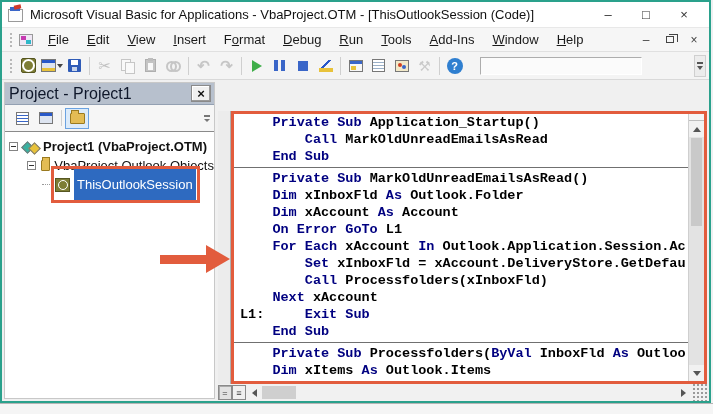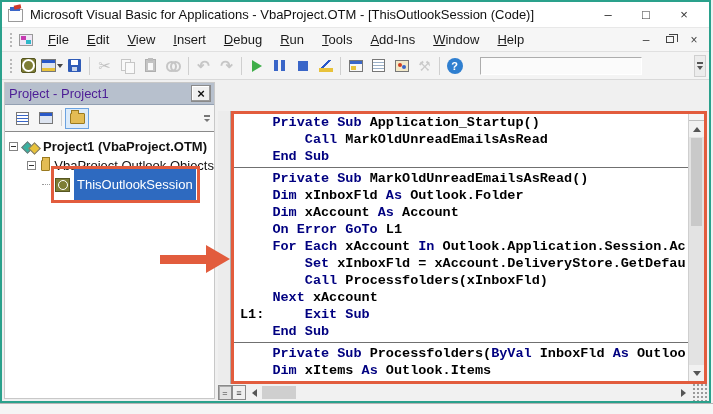--- a/index.html
+++ b/index.html
@@ -74,21 +74,21 @@
   .ic-props { width:13px; height:13px; border:1px solid #777; background:repeating-linear-gradient(#fff 0 2px, #9ab0c8 2px 3px); }
   .ic-objbrowser { width:14px; height:12px; border:1px solid #777; background:#f2e9c9; position:relative; }
   .ic-objbrowser::before { content:""; position:absolute; left:2px; top:2px; width:4px; height:4px; border-radius:50%; background:#d04020; }
   .ic-objbrowser::after { content:""; position:absolute; right:2px; bottom:2px; width:4px; height:4px; border-radius:50%; background:#3a66c8; }
   .ic-toolbox::before { content:"⚒"; color:#a0a0a0; font-size:14px; }
   .ic-help { width:16px; height:16px; border-radius:50%; background:#2f7fd0; color:#fff; font-weight:bold; font-size:11px; }
 
   
   .project-panel { position:absolute; left:2px; top:80px; width:211px; bottom:2px; background:#f0f0f0; border:1px solid #c8c8c8; }
   .panel-caption { height:22px; background:#b7c0cd; border-bottom:1px solid #93a0b2; display:flex; align-items:center; padding:0 4px; position:relative; }
-  .panel-title { font-size:13px; color:#4c1d95; }
+  .panel-title { font-size:16px; color:#0f172a; }
   .panel-close { position:absolute; right:3px; top:2px; width:20px; height:17px; background:#f0f0f0; border:1px solid #8a8a8a; box-shadow:inset -1px -1px 0 #9a9a9a, inset 1px 1px 0 #ffffff; display:flex; align-items:center; justify-content:center; font-size:13px; font-weight:bold; color:#111; }
   .panel-toolbar { height:26px; background:#f6f6f6; display:flex; align-items:center; padding-left:5px; position:relative; }
   .pbtn { width:24px; height:21px; display:flex; align-items:center; justify-content:center; }
   .pbtn.active { border:1px solid #6ba2e0; background:#dcebfa; }
   .psep { width:1px; height:16px; background:#cfcfcf; margin:0 3px; }
   .panel-overflow { position:absolute; right:2px; top:4px; width:10px; height:18px; display:flex; flex-direction:column; align-items:center; justify-content:center; gap:2px; }
   .panel-overflow .bar { width:6px; height:2px; background:#777; }
   .panel-overflow .tri { width:0; height:0; border-top:3px solid #777; border-left:3px solid transparent; border-right:3px solid transparent; }
   .ic-viewcode { width:13px; height:13px; border:1px solid #777; background:repeating-linear-gradient(#fff 0 2px, #3a66c8 2px 3px); }
   .ic-viewobj { width:14px; height:12px; border:1px solid #777; background:#dde4f0; position:relative; }
@@ -164,20 +164,21 @@
     </div>
 
     <div class="menubar">
       <span class="grip"></span>
       <span class="ic-mdi"></span>
       <span id="menu-items" style="display:flex">
           <span class="menu-item"><u>F</u>ile</span>
           <span class="menu-item"><u>E</u>dit</span>
           <span class="menu-item"><u>V</u>iew</span>
           <span class="menu-item"><u>I</u>nsert</span>
+          <span class="menu-item">F<u>o</u>rmat</span>
           <span class="menu-item"><u>D</u>ebug</span>
           <span class="menu-item"><u>R</u>un</span>
           <span class="menu-item"><u>T</u>ools</span>
           <span class="menu-item"><u>A</u>dd-Ins</span>
           <span class="menu-item"><u>W</u>indow</span>
           <span class="menu-item"><u>H</u>elp</span>
         </span>
       <div class="mdi-btns">
         <span class="mdi-btn">–</span>
         <span class="mdi-btn">

